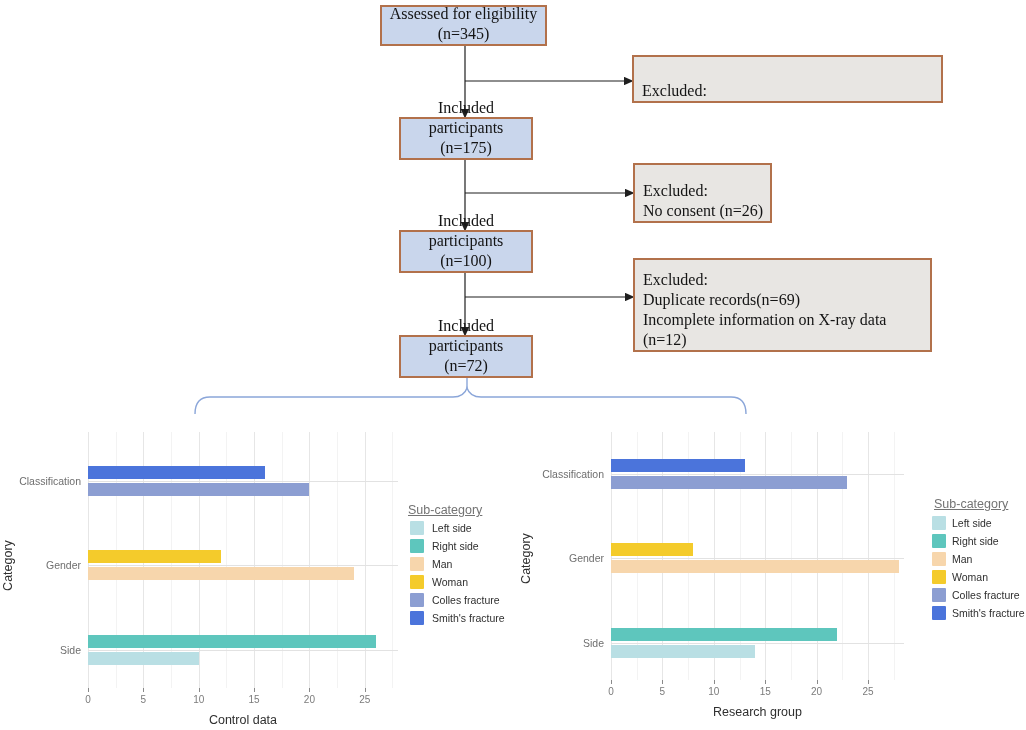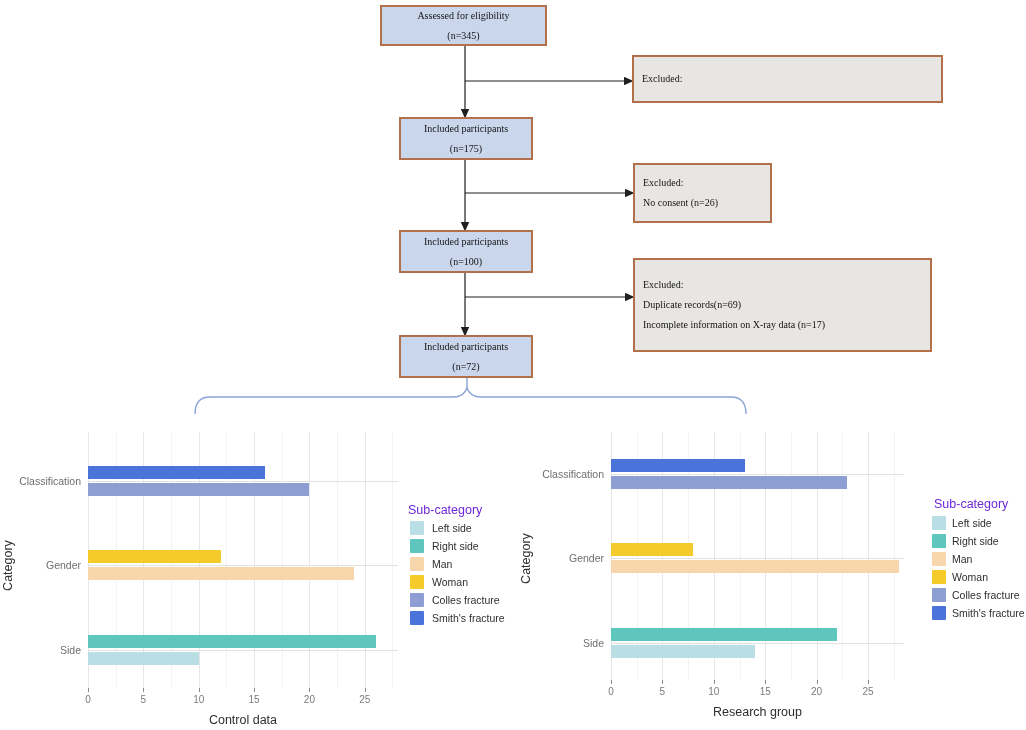--- a/index.html
+++ b/index.html
@@ -1,21 +1,21 @@
 <!DOCTYPE html>
 <html><head>
 <meta charset="utf-8">
 <style>
   html,body{margin:0;padding:0;background:#ffffff;}
   #page{position:relative;width:1026px;height:730px;background:#ffffff;overflow:hidden;
         font-family:"Liberation Sans",sans-serif;}
   
   .fbox{position:absolute;box-sizing:border-box;border:2px solid #b2714b;
-        font-family:"Liberation Serif",serif;font-size:10px;line-height:20px;color:#141414;
-        display:flex;flex-direction:column;justify-content:center;}
+        font-family:"Liberation Serif",serif;font-size:16px;line-height:20px;color:#141414;
+        display:flex;flex-direction:column;justify-content:flex-end;}
   .fbox.blue{background:#c9d6ec;align-items:center;text-align:center;}
   .fbox.gray{background:#e8e6e3;align-items:flex-start;text-align:left;padding-left:8px;padding-right:6px;}
   .b1{left:380px;top:5px;width:167px;height:41px;}
   .b2{left:399px;top:117px;width:134px;height:43px;}
   .b3{left:399px;top:230px;width:134px;height:43px;}
   .b4{left:399px;top:335px;width:134px;height:43px;}
   .e1{left:632px;top:55px;width:311px;height:48px;}
   .e2{left:633px;top:163px;width:139px;height:60px;}
   .e3{left:633px;top:258px;width:299px;height:94px;}
   #connectors{position:absolute;left:0;top:0;width:1026px;height:730px;pointer-events:none;}
@@ -24,21 +24,21 @@
   .chart *{position:absolute;box-sizing:border-box;}
   .gl-major{width:1px;background:#e6e6e6;}
   .gl-minor{width:1px;background:#f3f3f3;}
   .gl-h{height:1px;background:#e2e2e2;}
   .bar{height:13px;}
   .tickmark{width:1px;height:4px;background:#8a8a8a;}
   .ticklabel{width:30px;text-align:center;font-size:10px;color:#7b7b7b;}
   .catlabel{width:85px;text-align:right;font-size:10.5px;color:#6e6e6e;}
   .axlabel{width:150px;text-align:center;font-size:12.5px;color:#2f2f2f;}
   .ylabel{width:180px;height:15px;text-align:center;font-size:12.5px;color:#2f2f2f;transform:rotate(-90deg);}
-  .legtitle{font-size:12.5px;color:#6d28d9;white-space:nowrap;}
+  .legtitle{font-size:12.5px;color:#737373;white-space:nowrap;text-decoration:underline;}
   .legswatch{width:14px;height:14px;border-radius:1px;}
   .leglabel{font-size:10.5px;color:#2f2f2f;white-space:nowrap;}
 </style>
 </head>
 <body>
 
 <div id="page">
 
   <svg id="connectors" width="1026" height="730" viewBox="0 0 1026 730">
     <defs>
@@ -80,21 +80,21 @@
   <div class="fbox gray e1" style="border-color: rgb(178, 113, 75); background: rgb(232, 230, 227);">
     <div>Excluded:</div>
   </div>
   <div class="fbox gray e2" style="border-color: rgb(178, 113, 75); background: rgb(232, 230, 227);">
     <div>Excluded:</div>
     <div>No consent (n=26)</div>
   </div>
   <div class="fbox gray e3" style="border-color: rgb(178, 113, 75); background: rgb(232, 230, 227);">
     <div>Excluded:</div>
     <div>Duplicate records(n=69)</div>
-    <div>Incomplete information on X-ray data (n=17)</div>
+    <div>Incomplete information on X-ray data (n=12)</div>
   </div>
 
   <div class="chart" id="chart0" style="left:0px;top:428px;">
       <div class="gl-minor" style="left: 115.679px; top: 4px; height: 256px;"></div>
       <div class="gl-minor" style="left: 171.036px; top: 4px; height: 256px;"></div>
       <div class="gl-minor" style="left: 226.393px; top: 4px; height: 256px;"></div>
       <div class="gl-minor" style="left: 281.75px; top: 4px; height: 256px;"></div>
       <div class="gl-minor" style="left: 337.107px; top: 4px; height: 256px;"></div>
       <div class="gl-minor" style="left: 392.464px; top: 4px; height: 256px;"></div>
       <div class="gl-major" style="left: 88px; top: 4px; height: 256px;"></div>

